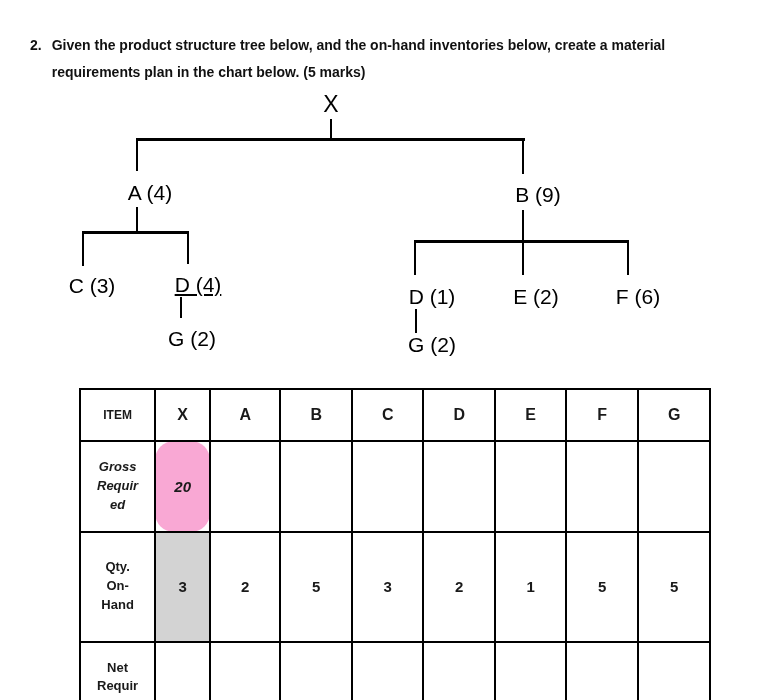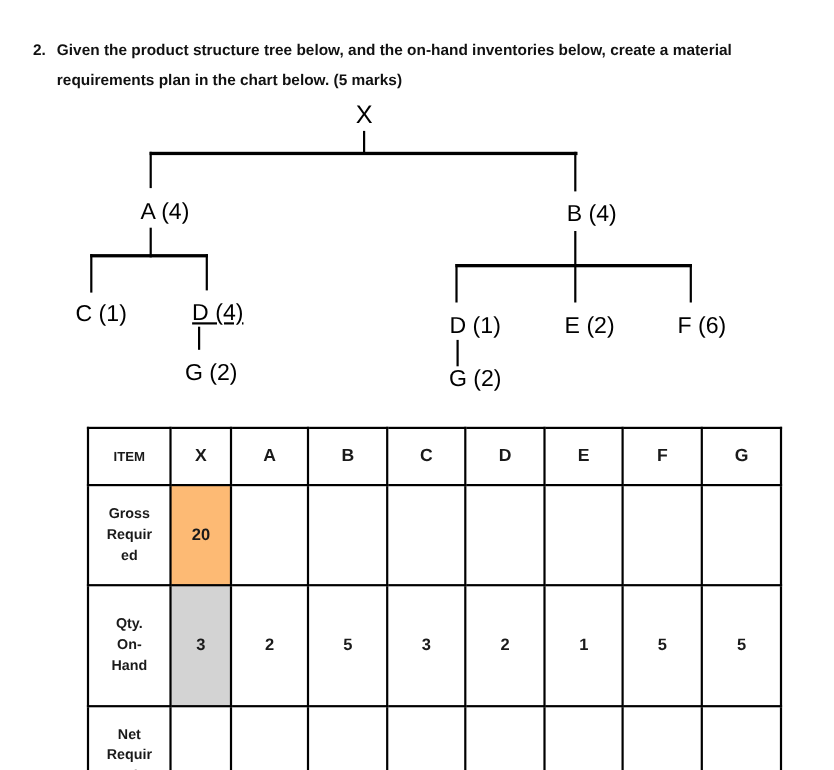--- a/index.html
+++ b/index.html
@@ -58,21 +58,21 @@
   table.mrp th.item-h { font-size: 12px; font-weight: bold; }
   table.mrp th.col-h  { font-size: 16px; font-weight: bold; }
   td.rowlabel {
     font-size: 13px;
     font-weight: bold;
     white-space: pre-line;
     line-height: 1.45;
   }
   td.val { font-size: 15px; font-weight: bold; }
   tr.hdr   { height: 30px; }
-  tr.gross { height: 81px; }
+  tr.gross { height: 81px; font-style: italic; }
   tr.qty   { height: 110px; }
   tr.net   { height: 84px; }
 </style>
 </head>
 <body>
 
 <div class="page">
 
   <div class="question">
     <span class="qnum">2.</span>
@@ -91,22 +91,22 @@
     <div class="line" style="left:187px; top:231px; width:2px;  height:33px;"></div>
     <div class="line" style="left:180px; top:297px; width:2px;  height:21px;"></div>
     <div class="line" style="left:522px; top:210px; width:2px;  height:65px;"></div>
     <div class="line" style="left:414px; top:240px; width:215px; height:3px;"></div>
     <div class="line" style="left:414px; top:240px; width:2px;  height:35px;"></div>
     <div class="line" style="left:627px; top:240px; width:2px;  height:35px;"></div>
     <div class="line" style="left:415px; top:309px; width:2px;  height:24px;"></div>
 
     <div class="node root" style="left:306px; top:91px;">X</div>
     <div class="node" style="left:105px; top:181px;">A (4)</div>
-    <div class="node" style="left:493px; top:183px;">B (4)</div>
-    <div class="node" style="left:47px;  top:274px;">C (1)</div>
+    <div class="node" style="left:493px; top:183px;">B (9)</div>
+    <div class="node" style="left:47px;  top:274px;">C (3)</div>
     <div class="node" style="left:153px; top:273px;text-decoration:underline;">D (4)</div>
     <div class="node" style="left:147px; top:327px;">G (2)</div>
     <div class="node" style="left:387px; top:285px;">D (1)</div>
     <div class="node" style="left:491px; top:285px;">E (2)</div>
     <div class="node" style="left:593px; top:285px;">F (6)</div>
     <div class="node" style="left:387px; top:333px;">G (2)</div>
   </div>
 
   <table class="mrp">
     <colgroup>
@@ -129,21 +129,21 @@
       <th class="col-h">C</th>
       <th class="col-h">D</th>
       <th class="col-h">E</th>
       <th class="col-h">F</th>
       <th class="col-h">G</th>
     </tr>
     <tr class="gross">
       <td class="rowlabel">Gross
 Requir
 ed</td>
-      <td class="val shade" style="background: #fdba74;">20</td>
+      <td class="val shade" style="background: #f9a8d4; border-radius: 19px;">20</td>
       <td class="val"></td>
       <td class="val"></td>
       <td class="val"></td>
       <td class="val"></td>
       <td class="val"></td>
       <td class="val"></td>
       <td class="val"></td>
     </tr>
     <tr class="qty">
       <td class="rowlabel">Qty.

